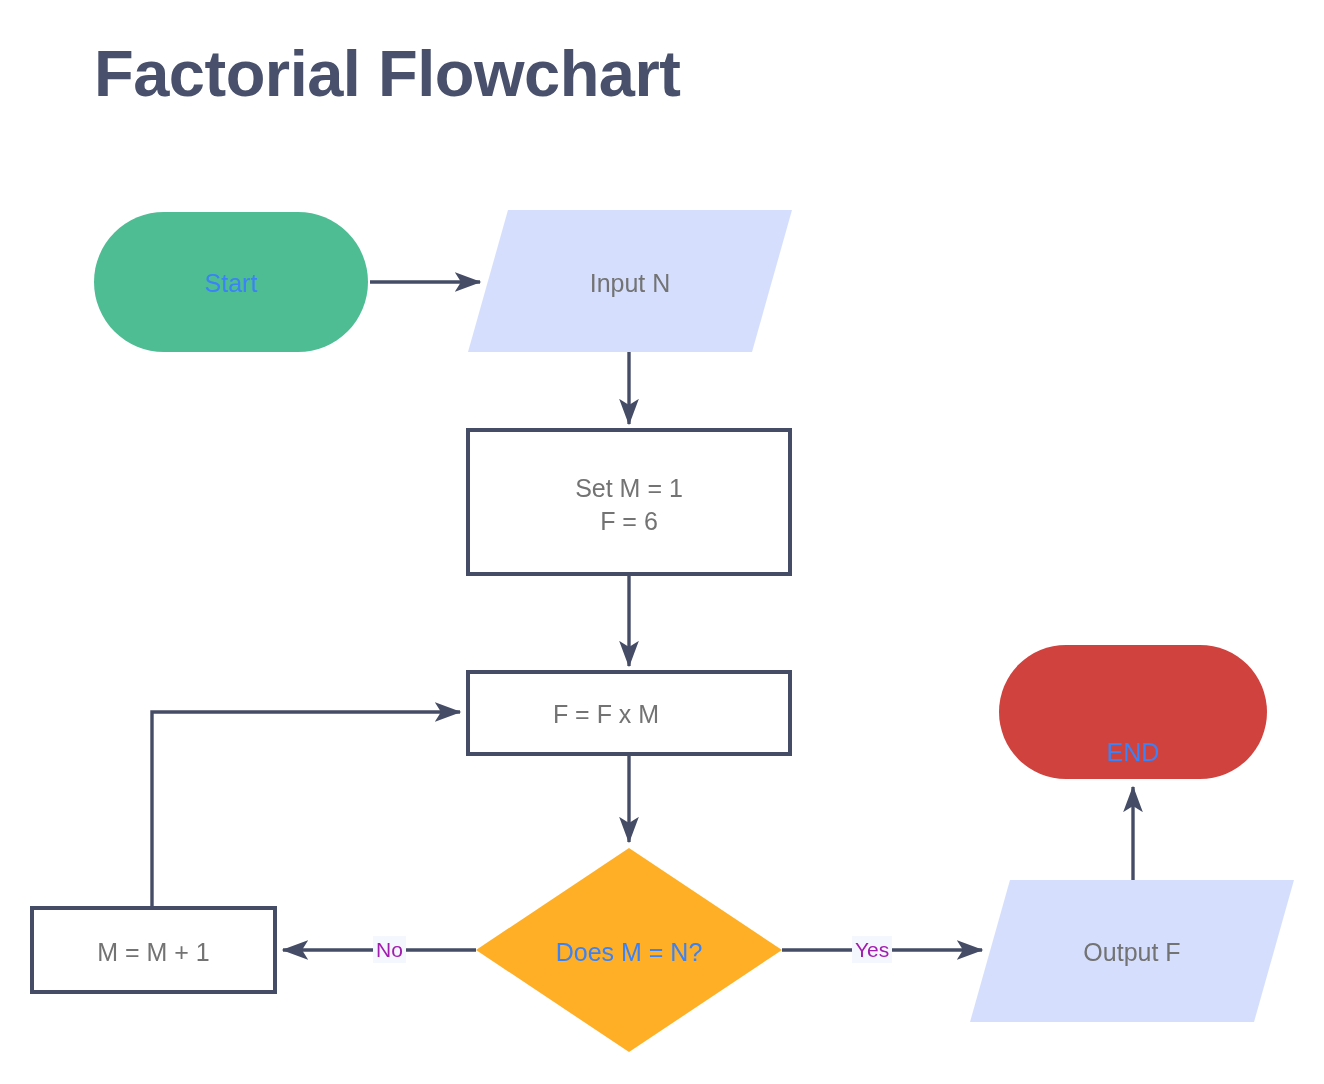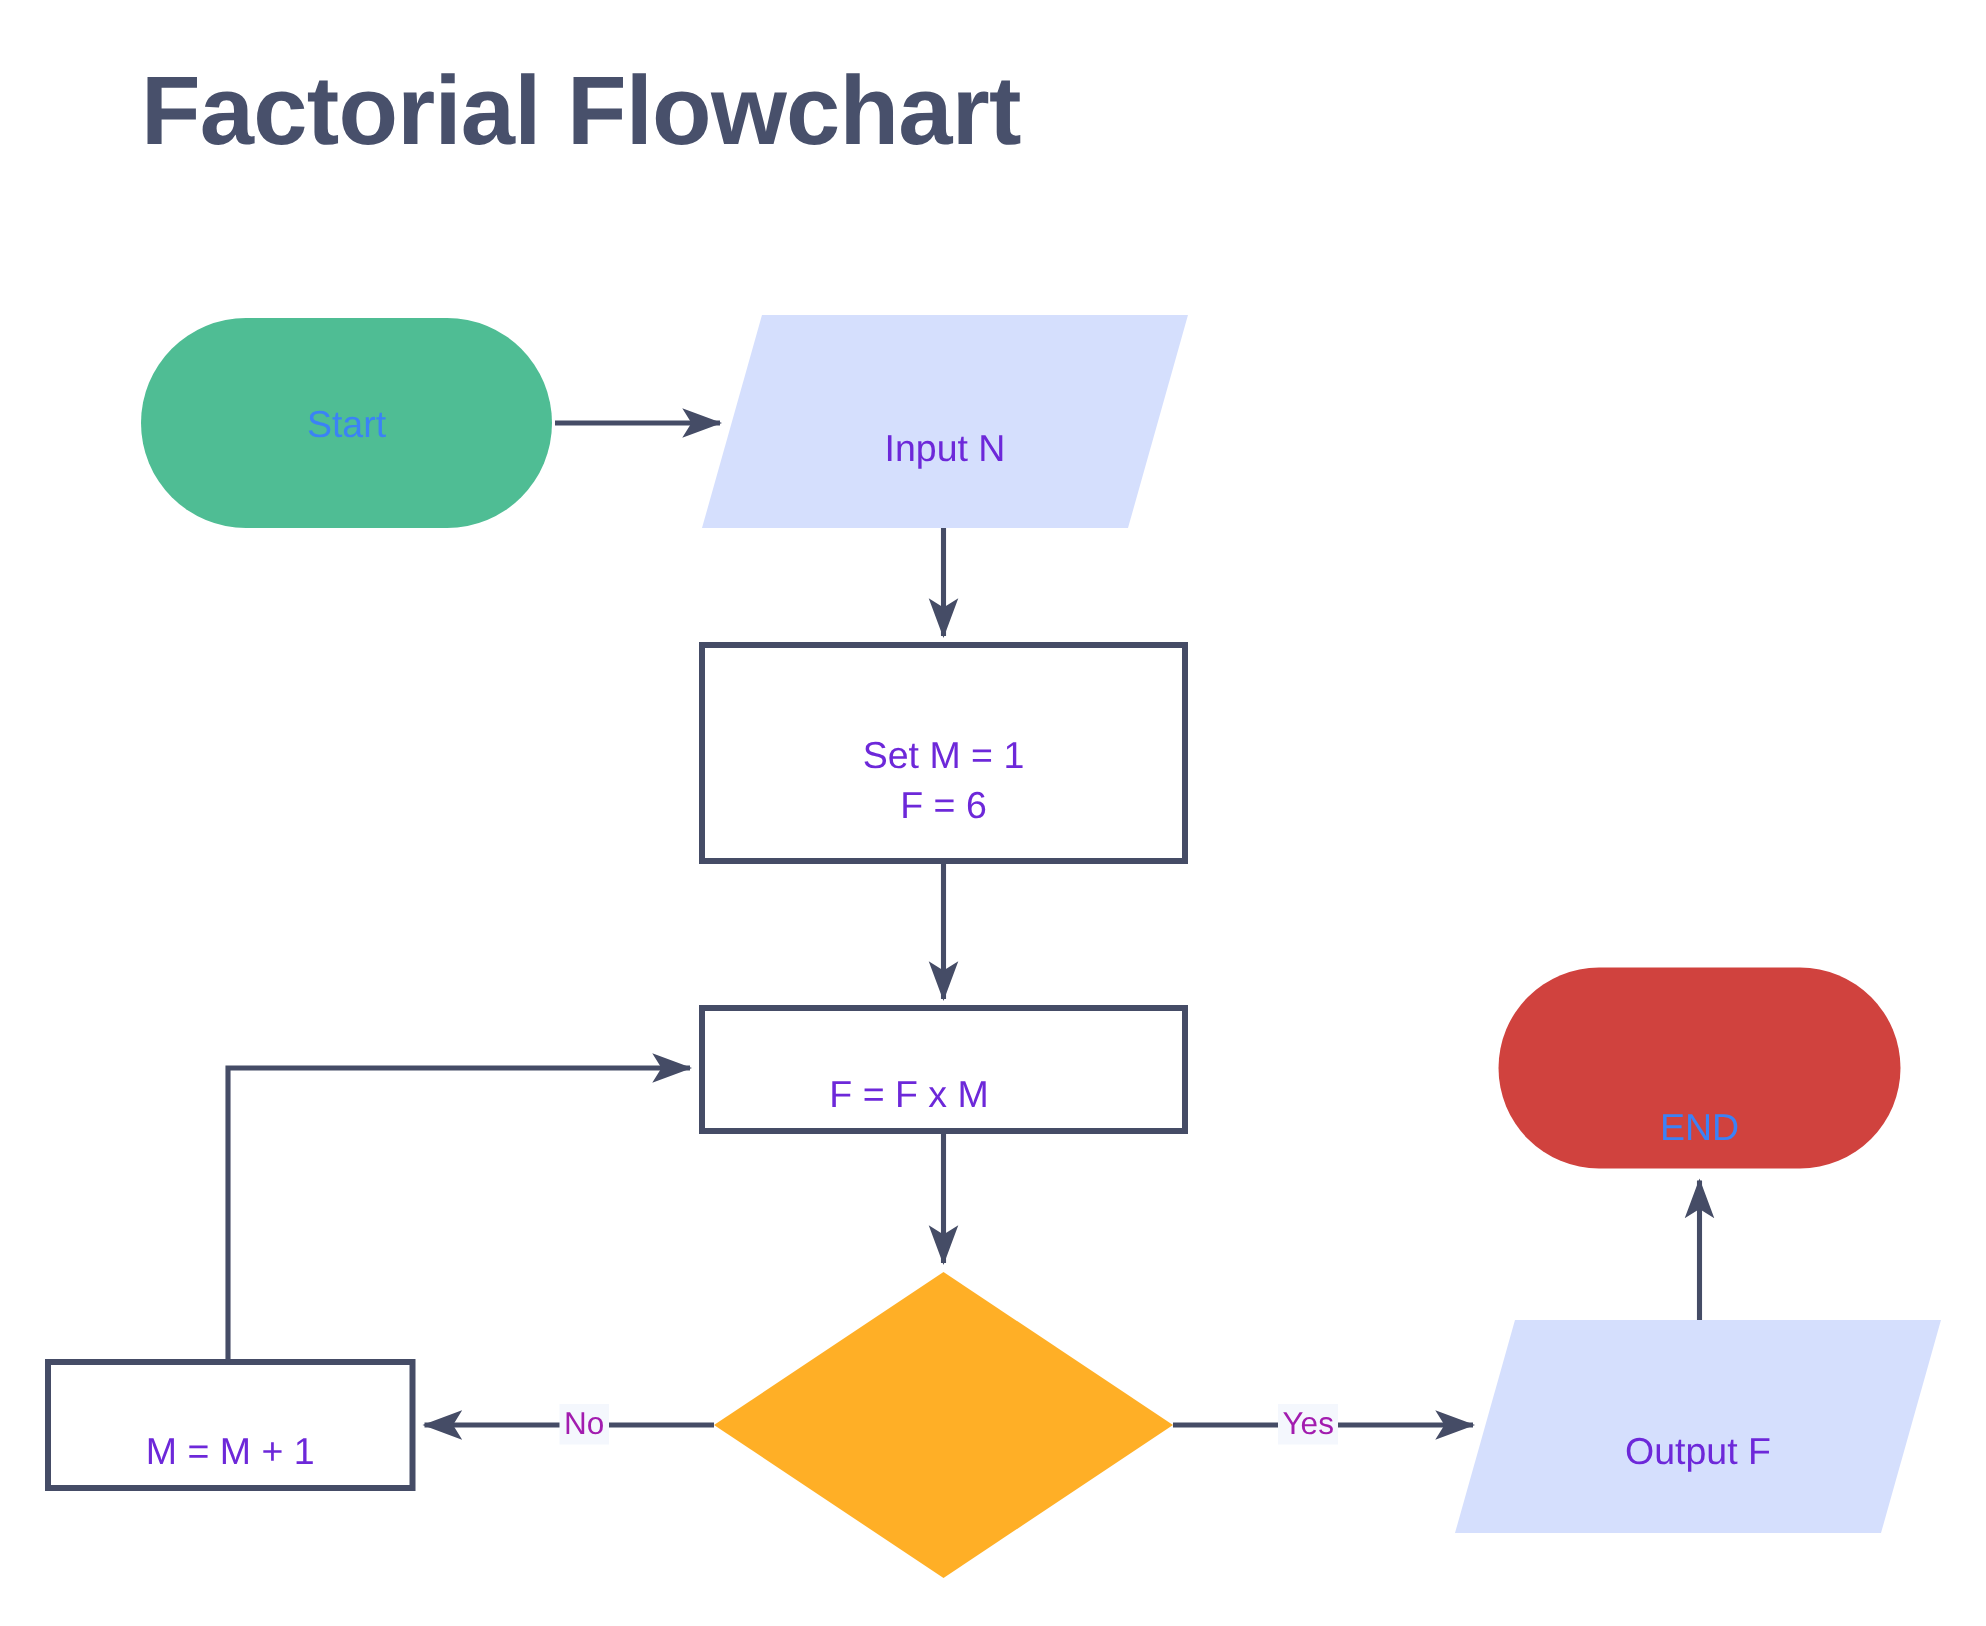--- a/index.html
+++ b/index.html
@@ -42,22 +42,21 @@
     position: absolute;
     text-align: center;
     white-space: pre;
     line-height: 1.32;
     pointer-events: none;
   }
   .label-on-dark {
     color: #3b82f6;
   }
   .label-on-light {
-    color: #6d28d9;
-    margin-top: 16px;
+    color: #737373;
   }
   .edge-label {
     position: absolute;
     font-size: 21px;
     color: #a21caf;
     background: #F4F7FD;
     padding: 1px 3px;
     text-align: center;
     white-space: nowrap;
     line-height: 1.2;
@@ -113,20 +112,21 @@
   <div class="node-label label-on-dark" style="left:94px; top:267px; width:274px; font-size:25px;">Start</div>
 
   <div class="node-label label-on-light" style="left:488px; top:267px; width:284px; font-size:25px;">Input N</div>
 
   <div class="node-label label-on-light" style="left:468px; top:472px; width:322px; font-size:25px;">Set M = 1</div>
 
   <div class="node-label label-on-light" style="left:468px; top:505px; width:322px; font-size:25px;">F = 6</div>
 
   <div class="node-label label-on-light" style="left:445px; top:698px; width:322px; font-size:25px;">F = F x M</div>
 
+  <div class="node-label label-on-dark" style="left:479px; top:936px; width:300px; font-size:25px;">Does M = N?</div>
 
   <div class="node-label label-on-light" style="left:32px; top:936px; width:243px; font-size:25px;">M = M + 1</div>
 
   <div class="node-label label-on-light" style="left:990px; top:936px; width:284px; font-size:25px;">Output F</div>
 
   <div class="node-label label-on-dark" style="left:999px; top:736px; width:268px; font-size:25px;">END</div>
 
   <div class="edge-label" style="left:373px; top:936px;">No</div>
 
   <div class="edge-label" style="left:852px; top:936px;">Yes</div>

